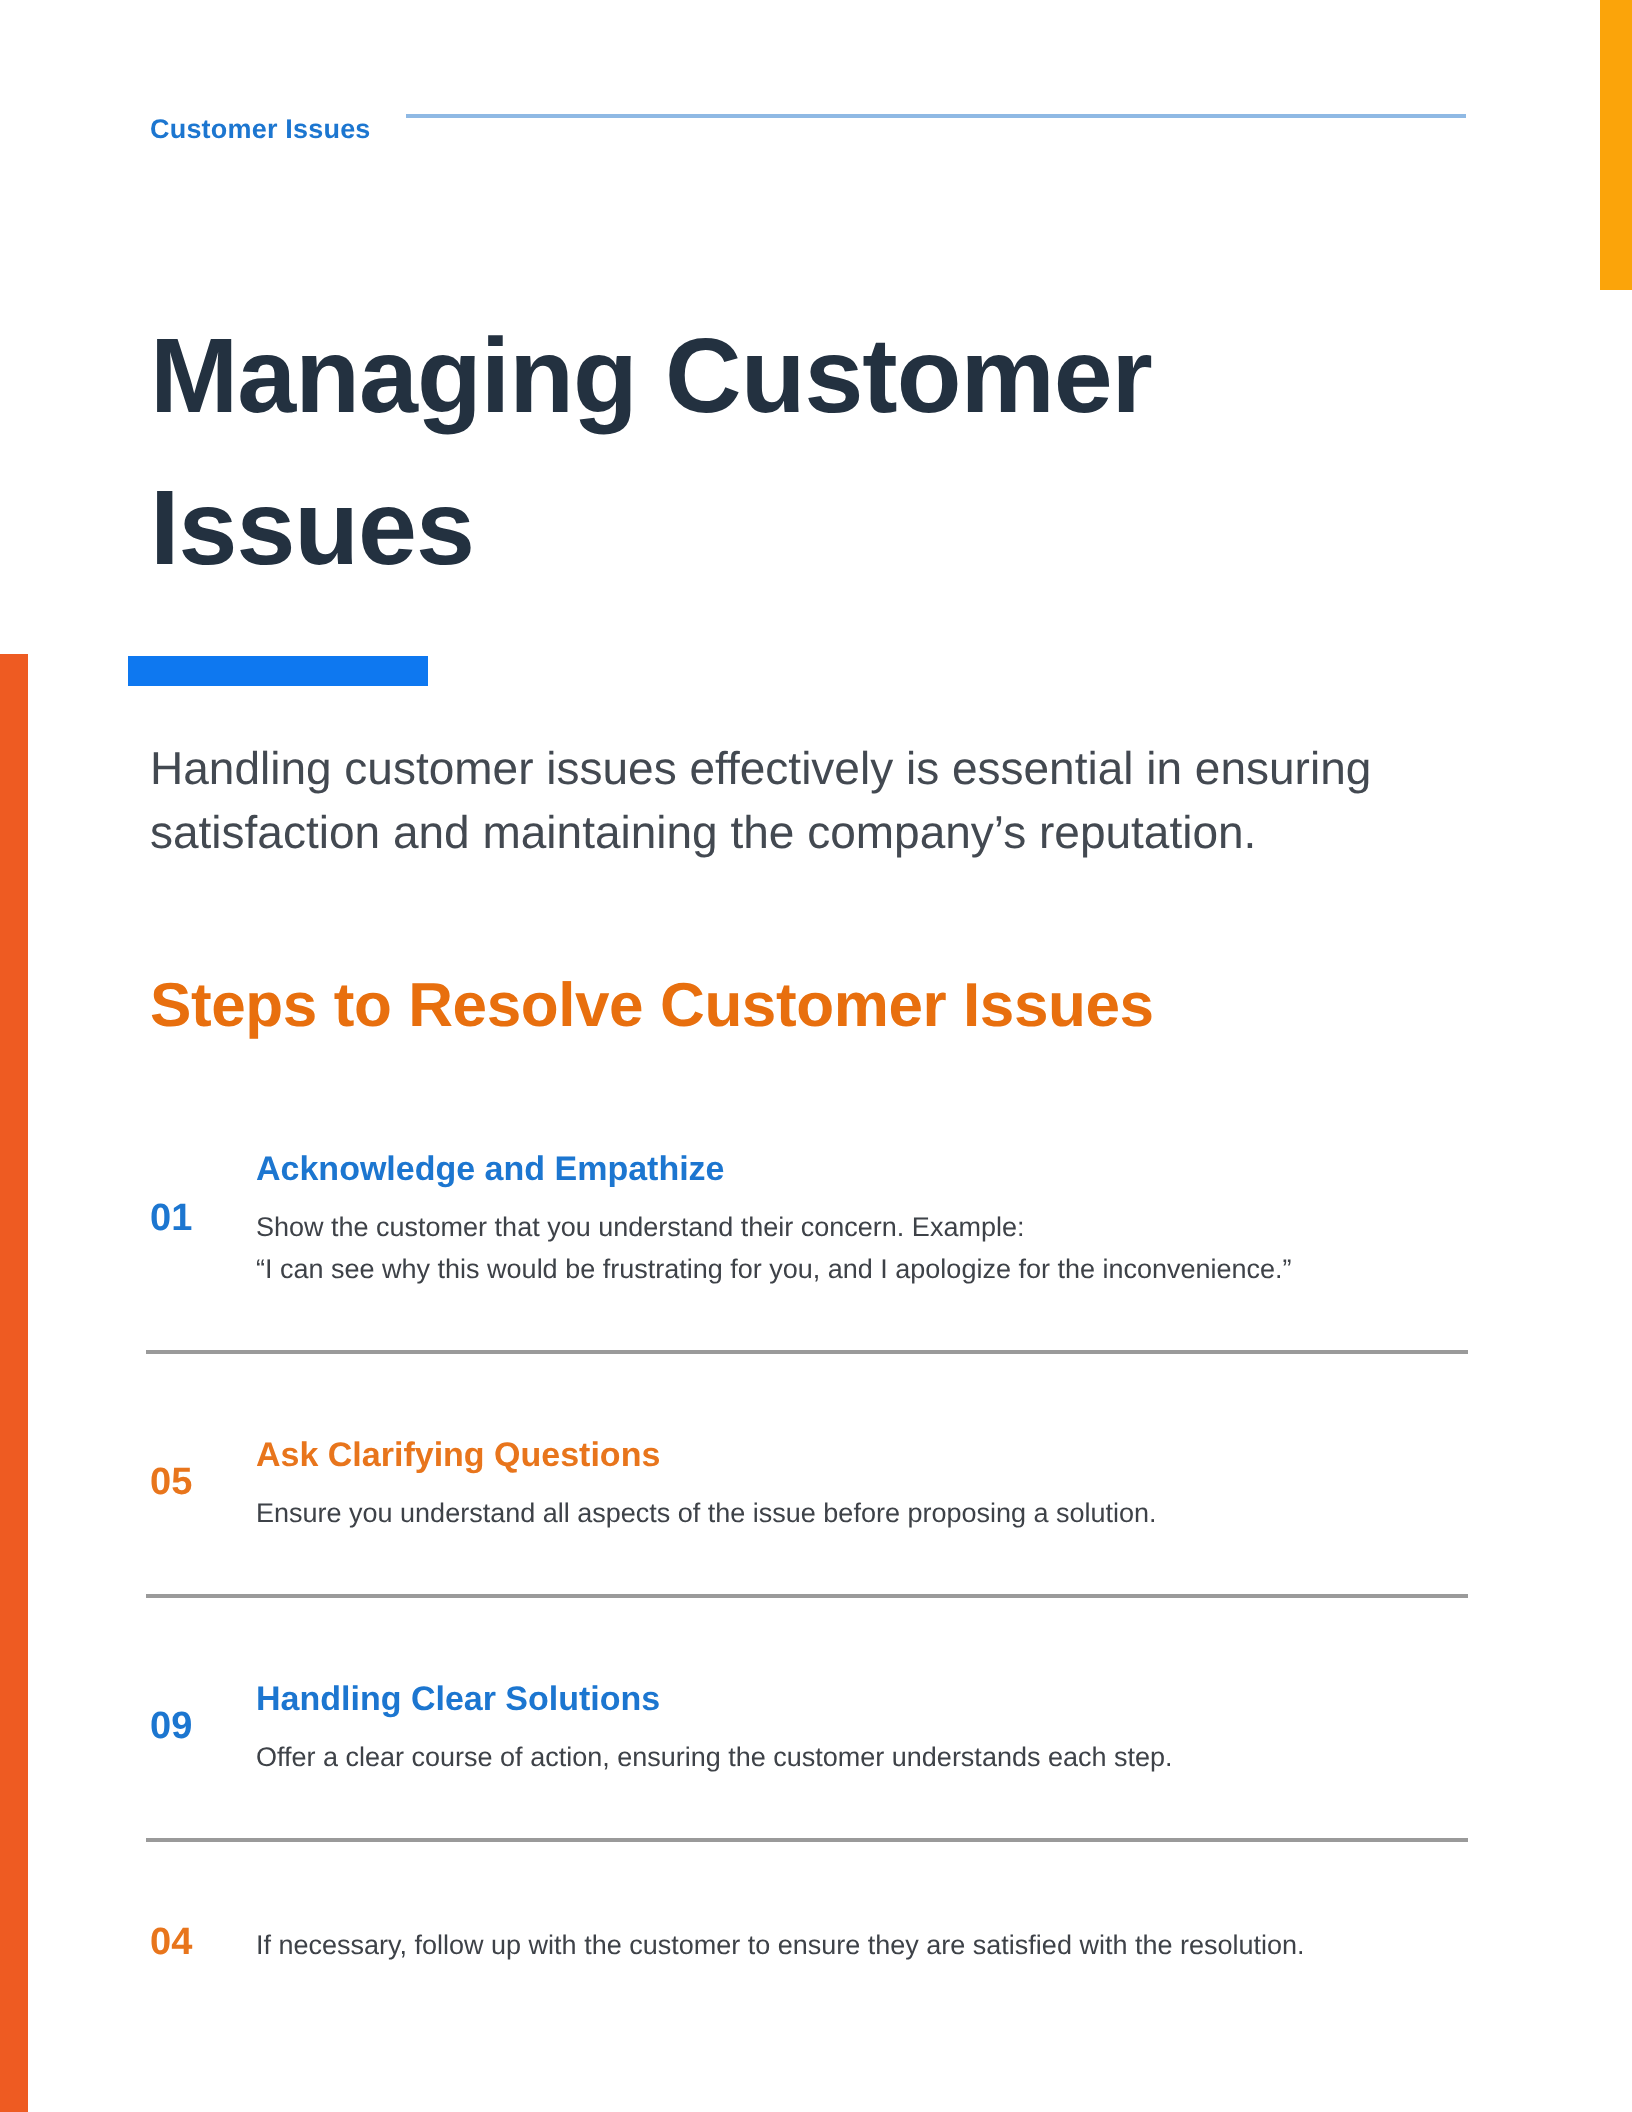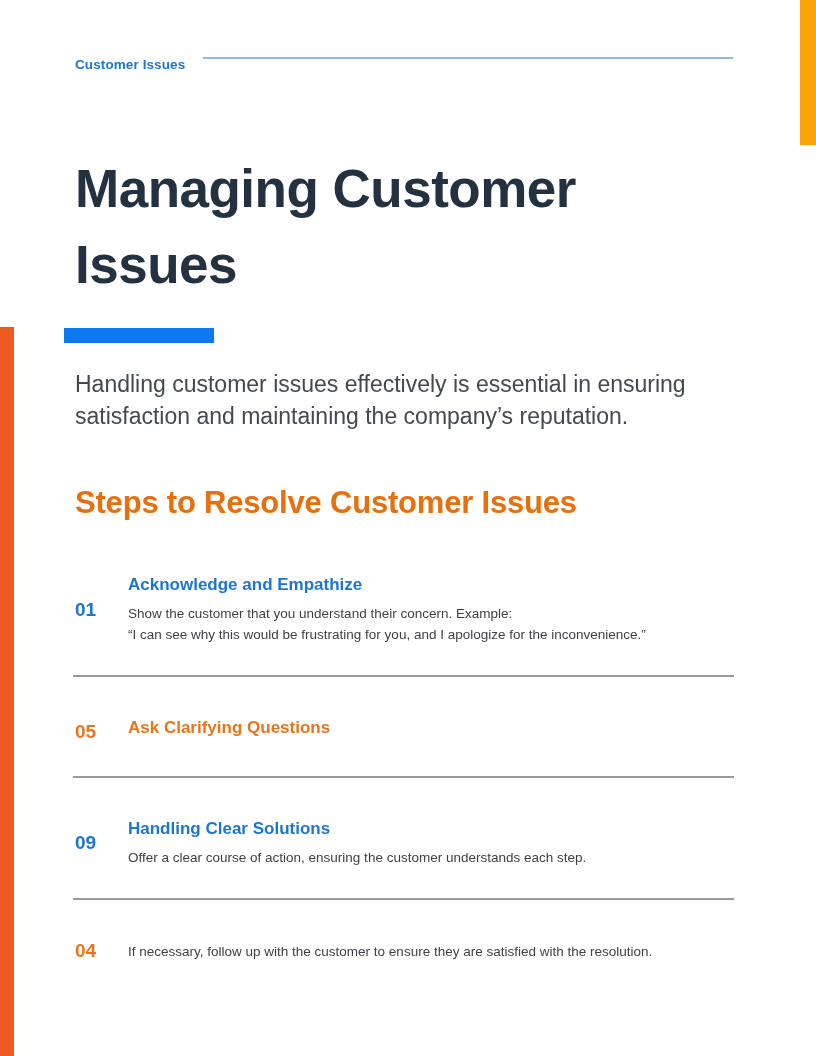--- a/index.html
+++ b/index.html
@@ -122,20 +122,21 @@
       <div class="step-title">Acknowledge and Empathize</div>
       <div class="step-body">Show the customer that you understand their concern. Example:
 “I can see why this would be frustrating for you, and I apologize for the inconvenience.”</div>
     </div>
   </div>
 <hr class="divider">
   <div class="step accent-orange">
     <div class="step-number">05</div>
     <div class="step-content">
       <div class="step-title">Ask Clarifying Questions</div>
+      <div class="step-body">Ensure you understand all aspects of the issue before proposing a solution.</div>
     </div>
   </div>
 <hr class="divider">
   <div class="step accent-blue">
     <div class="step-number">09</div>
     <div class="step-content">
       <div class="step-title">Handling Clear Solutions</div>
       <div class="step-body">Offer a clear course of action, ensuring the customer understands each step.</div>
     </div>
   </div>

